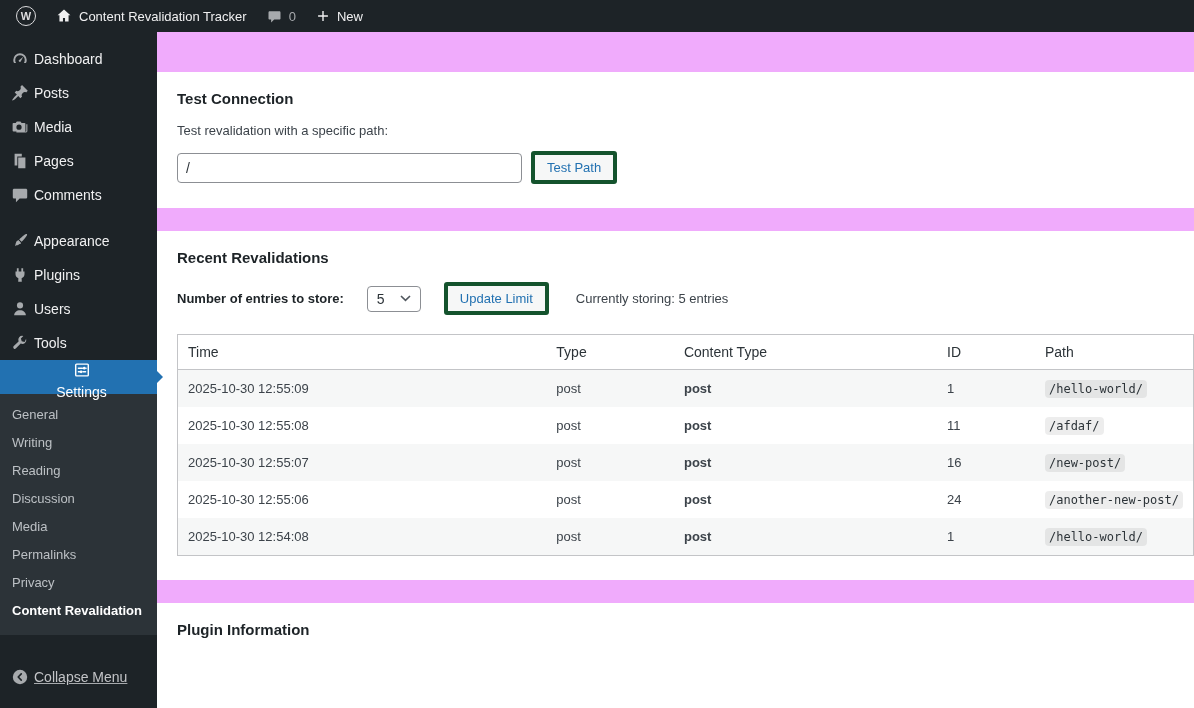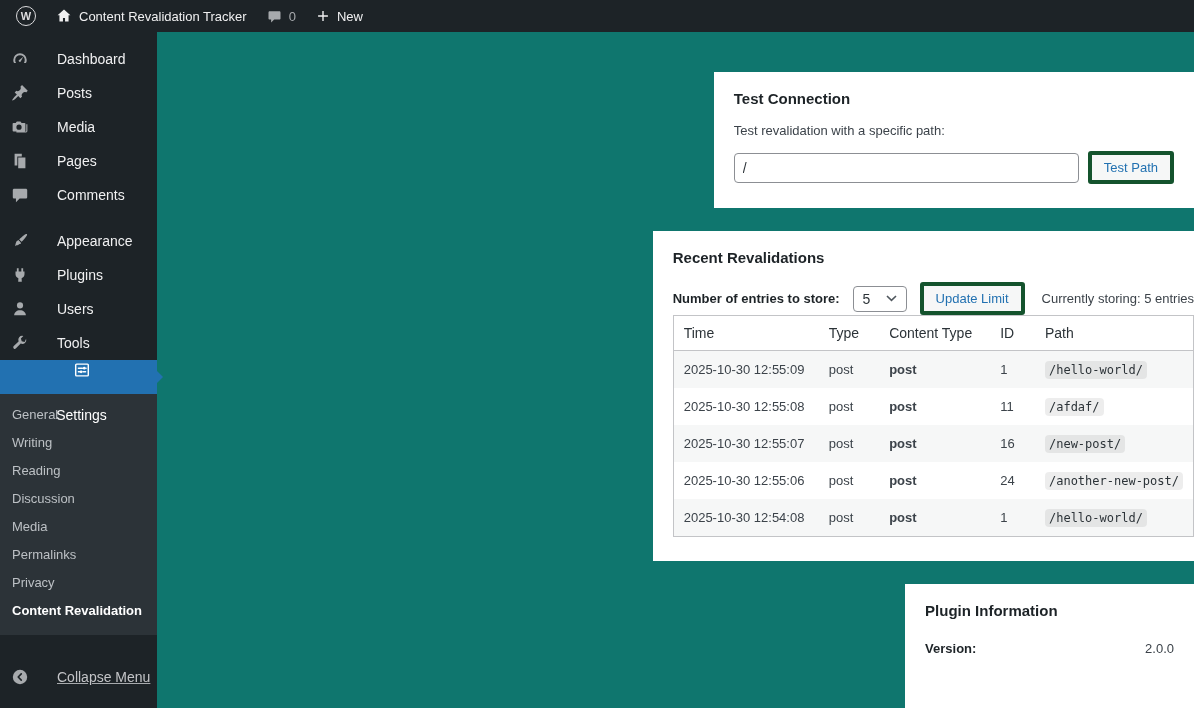--- a/index.html
+++ b/index.html
@@ -12,46 +12,46 @@
   .ab-icon { display:inline-flex; align-items:center; }
   .wp-logo { display:inline-flex; align-items:center; justify-content:center; width:20px; height:20px; border:1.6px solid #dcdcde; border-radius:50%; font-size:11px; font-weight:bold; color:#dcdcde; }
   .ab-count { color:#a7aaad; }
   .ab-muted { color:#a7aaad; }
 
   
   .layout { display:flex; height:676px; }
 
   
   .sidebar { width:157px; background:#1d2327; color:#f0f0f1; display:flex; flex-direction:column; padding-top:10px; position:relative; z-index:2; flex-shrink:0; }
-  .menu-item { display:flex; align-items:center; gap:27px; padding:0 4px 0 10px; height:34px; font-size:14px; cursor:pointer; position:relative; }
+  .menu-item { display:flex; align-items:center; gap:4px; padding:0 4px 0 10px; height:34px; font-size:14px; cursor:pointer; position:relative; }
   .mi-icon { width:20px; height:20px; color:#a7aaad; display:inline-flex; align-items:center; justify-content:center; flex-shrink:0; }
   .menu-item.active { background:#2271b1; color:#fff;flex-direction:column; }
   .menu-item.active .mi-icon { color:#fff; }
   .menu-item.active::after { content:""; position:absolute; right:-6px; top:50%; transform:translateY(-50%); border-top:6px solid transparent; border-bottom:6px solid transparent; border-left:6px solid #2271b1; }
   .menu-sep { height:12px; }
   .submenu { background:#2c3338; padding:7px 0 10px; }
   .submenu-item { padding:6px 12px 6px 12px; font-size:13px; color:#bcc0c4; cursor:pointer; line-height:16px; }
   .submenu-item.current { color:#fff; font-weight:bold; }
   .collapse-item { margin-top:auto; margin-bottom:14px; color:#a7aaad;text-decoration:underline; }
   .collapse-item .mi-label { color:#c3c4c7; }
 
   
-  .content { flex:1; background:#0f766e; display:flex; flex-direction:column; overflow:hidden; z-index:1;align-items:flex-end; }
+  .content { flex:1; background:#f0abfc; display:flex; flex-direction:column; overflow:hidden; z-index:1; }
   .gap-top { height:40px; flex-shrink:0; }
   .card { background:#fff; padding:18px 20px 24px 20px; margin-bottom:23px; flex-shrink:0; }
   .card.table-card { padding-right:0; }
   .card.last { flex:1; margin-bottom:0; }
   .card h2 { font-size:15px; font-weight:bold; color:#1d2327; margin-bottom:16px; }
   .desc { font-size:13px; color:#3c434a; margin-bottom:13px; }
 
   .row { display:flex; align-items:center; gap:9px; }
   .text-input { width:345px; height:30px; border:1px solid #8c8f94; border-radius:4px; padding:0 8px; font-size:14px; color:#2c3338; background:#fff; font-family:"Liberation Sans",sans-serif; }
   .btn { background:#f6f7f7; border:4px solid #14532d; color:#2271b1; border-radius:3px; padding:5px 12px; font-size:13px; cursor:pointer; font-family:"Liberation Sans",sans-serif; white-space:nowrap; }
 
-  .controls { display:flex; align-items:center; gap:13px; }
+  .controls { display:flex; align-items:center; gap:23px; margin-bottom:19px; }
   .ctl-label { font-size:13px; font-weight:bold; color:#1d2327; }
   .select-box { display:inline-flex; align-items:center; gap:11px; border:1px solid #8c8f94; border-radius:4px; background:#fff; padding:4px 9px; font-size:14px; color:#2c3338; cursor:pointer; min-width:54px; justify-content:space-between; }
   .storing { font-size:13px; color:#3c434a; margin-left:4px; }
 
   table.reval { border-collapse:collapse; width:100%; background:#fff; border:1px solid #c3c4c7; font-size:13px; }
   table.reval th { text-align:left; font-weight:normal; font-size:14px; color:#2c3338; padding:9px 10px; border-bottom:1px solid #c3c4c7; background:#fff; }
   table.reval td { padding:11px 10px; color:#3c434a; }
   table.reval tbody tr:nth-child(odd) td { background:#f6f7f7; }
   td.ct-bold { font-weight:bold; color:#2c3338; }
   .col-time { width:38%; } .col-type { width:13%; } .col-ct { width:27%; } .col-id { width:10%; }
@@ -292,19 +292,15 @@
             <td class="ct-bold">post</td>
             <td>1</td>
             <td><code class="path-code">/hello-world/</code></td>
           </tr>
         </tbody>
       </table>
     </section>
 
     <section class="card last">
       <h2>Plugin Information</h2>
-      <div class="info-row">
-        <span class="info-label">Version:</span>
-        <span class="info-value">2.0.0</span>
-      </div>
     </section>
   </div>
 </div>
 
 </body></html>

